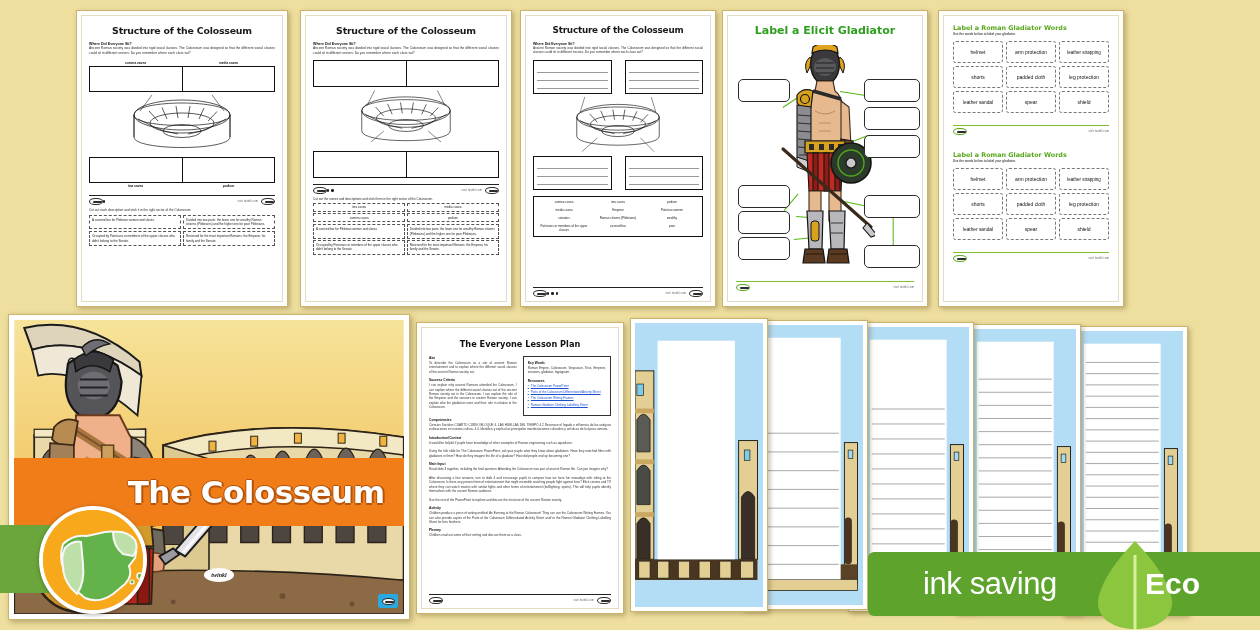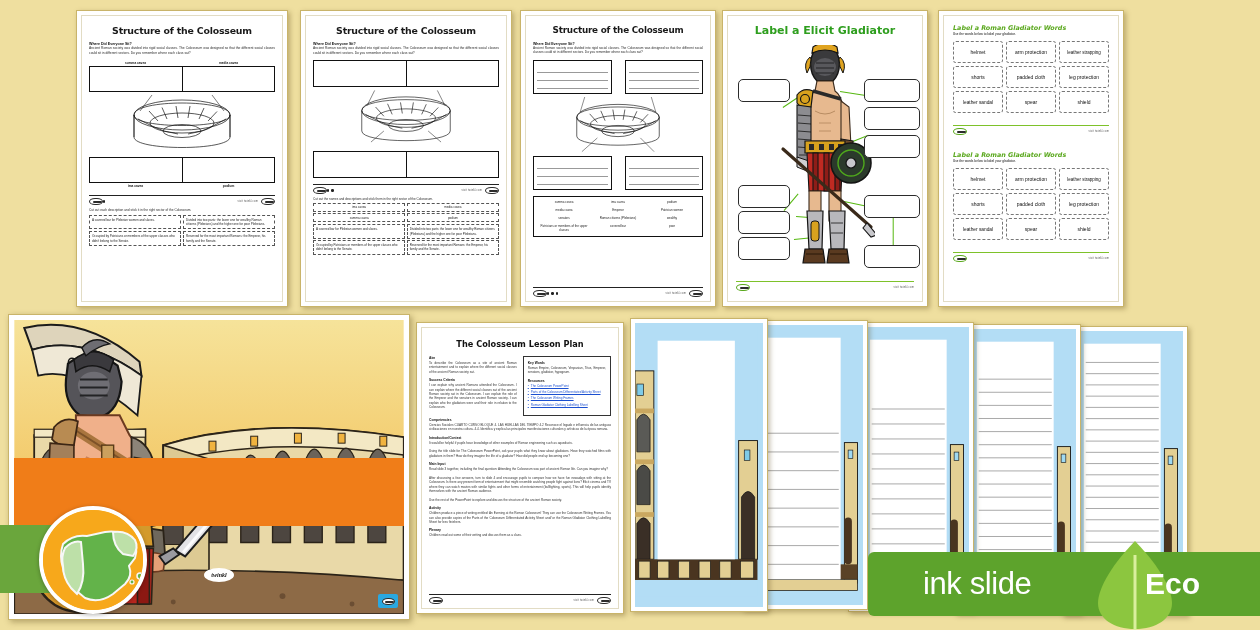--- a/index.html
+++ b/index.html
@@ -74,21 +74,21 @@
   .glad-title {
     font-family:"DejaVu Sans",sans-serif;
     font-weight:bold;color:#2e9e1e;text-align:center;
   }
   .lblbox {
     position:absolute;border:1.3px solid #2b2b2b;border-radius:5px;background:#fff;
   }
   .grn-line { position:absolute;background:#56b811;height:1.4px;transform-origin:left center; }
 
   
-  .wb-title{ font-family:"DejaVu Sans",sans-serif;font-weight:bold;color:#5aa81d;font-style:italic; }
+  .wb-title{ font-family:"DejaVu Sans",sans-serif;font-weight:bold;color:#5aa81d; }
   .wb-sub{ color:#4d4d4d;font-weight:bold; }
   .wb-grid{ display:grid;grid-template-columns:repeat(3,1fr);gap:3px; }
   .wb-cell{
     border:1px dashed #777;border-radius:3px;background:#fff;
     display:flex;align-items:center;justify-content:center;
     color:#111;text-align:center;
   }
   .grn-foot{ border-top:1.6px solid #7ec22a; }
 
   
@@ -719,21 +719,21 @@
           <rect x="112" y="248" width="14" height="18"></rect>
       </g>
       <rect x="0" y="268" width="130" height="18" fill="#b3ddf5"></rect>
 
       <rect x="24" y="14" width="82" height="232" fill="#fff"></rect>
     </svg>
   </div>
 
   <div class="sheet" id="lesson" style="left:416px;top:322px;width:208px;height:292px;">
     <div class="inner" style="padding:5px 7px 4px;">
-      <div class="lp-title">The Colosseum Lesson Plan</div>
+      <div class="lp-title">The Everyone Lesson Plan</div>
 
       <div class="lp-cols">
         <div class="lp-left">
           <div class="lp-h blur">Aim</div>
           <div class="lp-t blur">To describe the Colosseum as a site of ancient Roman entertainment and to explain where the different social classes of the ancient Roman society sat.</div>
           <div class="lp-h blur">Success Criteria</div>
           <div class="lp-t blur">I can explain why ancient Romans attended the Colosseum. I can explain where the different social classes sat of the ancient Roman society sat in the Colosseum. I can explain the role of the Emperor and the senators in ancient Roman society. I can explain who the gladiators were and their role in relation to the Colosseum.</div>
         </div>
         <div class="lp-right">
           <div class="lp-h blur">Key Words</div>
@@ -904,20 +904,21 @@
               <circle cx="88" cy="238" r="4"></circle>
           </g>
 
           <path d="M236 164 L172 238 L162 232 L226 158 Z" fill="#e2e2e6" stroke="#1b1b1b" stroke-width="2"></path>
           <path d="M232 161 L170 234" stroke="#fbfbfd" stroke-width="3" fill="none"></path>
           <path d="M166 236 L152 246 L146 238 L160 230 Z" fill="#9a9aa0" stroke="#1b1b1b" stroke-width="1.8"></path>
         </g>
       </svg>
 
       <div class="pband"></div>
+      <div class="ptitle">The Colosseum</div>
 
       <div class="twinkl-cloud" style="left:190px;top:248px;">twinkl</div>
       <div class="tw-badge" style="right:6px;bottom:6px;">
         <div class="tw-logo"></div>
       </div>
     </div>
   </div>
 
   <div id="green-bar"></div>
   <div id="spain-badge">
@@ -925,21 +926,21 @@
       <rect width="108" height="108" fill="#f7a81b"></rect>
       <path d="M20 34 Q30 24 44 26 L62 22 Q78 20 88 28 Q96 36 92 48 L86 56 Q90 66 82 74 L70 84 Q56 94 42 88 L30 78 Q22 70 20 58 Q16 46 20 34 Z" fill="#63b34a" stroke="#f7f7f7" stroke-width="2"></path>
       <path d="M22 38 Q30 30 38 32 L40 54 Q42 72 34 84 L28 78 Q20 68 20 56 Q18 46 22 38 Z" fill="#bde0a8" stroke="#f7f7f7" stroke-width="2"></path>
       <path d="M70 22 Q84 20 92 30 Q96 38 90 46 L80 44 Q70 36 70 22 Z" fill="#bde0a8" stroke="#f7f7f7" stroke-width="2"></path>
       <circle cx="97" cy="66" r="3" fill="#63b34a" stroke="#f7f7f7" stroke-width="1.5"></circle>
       <circle cx="89" cy="72" r="2" fill="#63b34a" stroke="#f7f7f7" stroke-width="1.2"></circle>
     </svg>
   </div>
 
   <div id="eco">
-    <div class="ink">ink slide</div>
+    <div class="ink">ink saving</div>
     <div class="leafwrap">
       <svg viewBox="0 0 94 92" width="94" height="92">
         <path d="M47 2 C20 30 10 52 10 64 C10 80 26 90 47 90 C68 90 84 80 84 64 C84 52 74 30 47 2 Z" fill="#8cc63f"></path>
         <path d="M47 16 L47 92" stroke="#d9ef9d" stroke-width="3"></path>
       </svg>
     </div>
     <div class="ecotxt">Eco</div>
   </div>
 
 </div>

